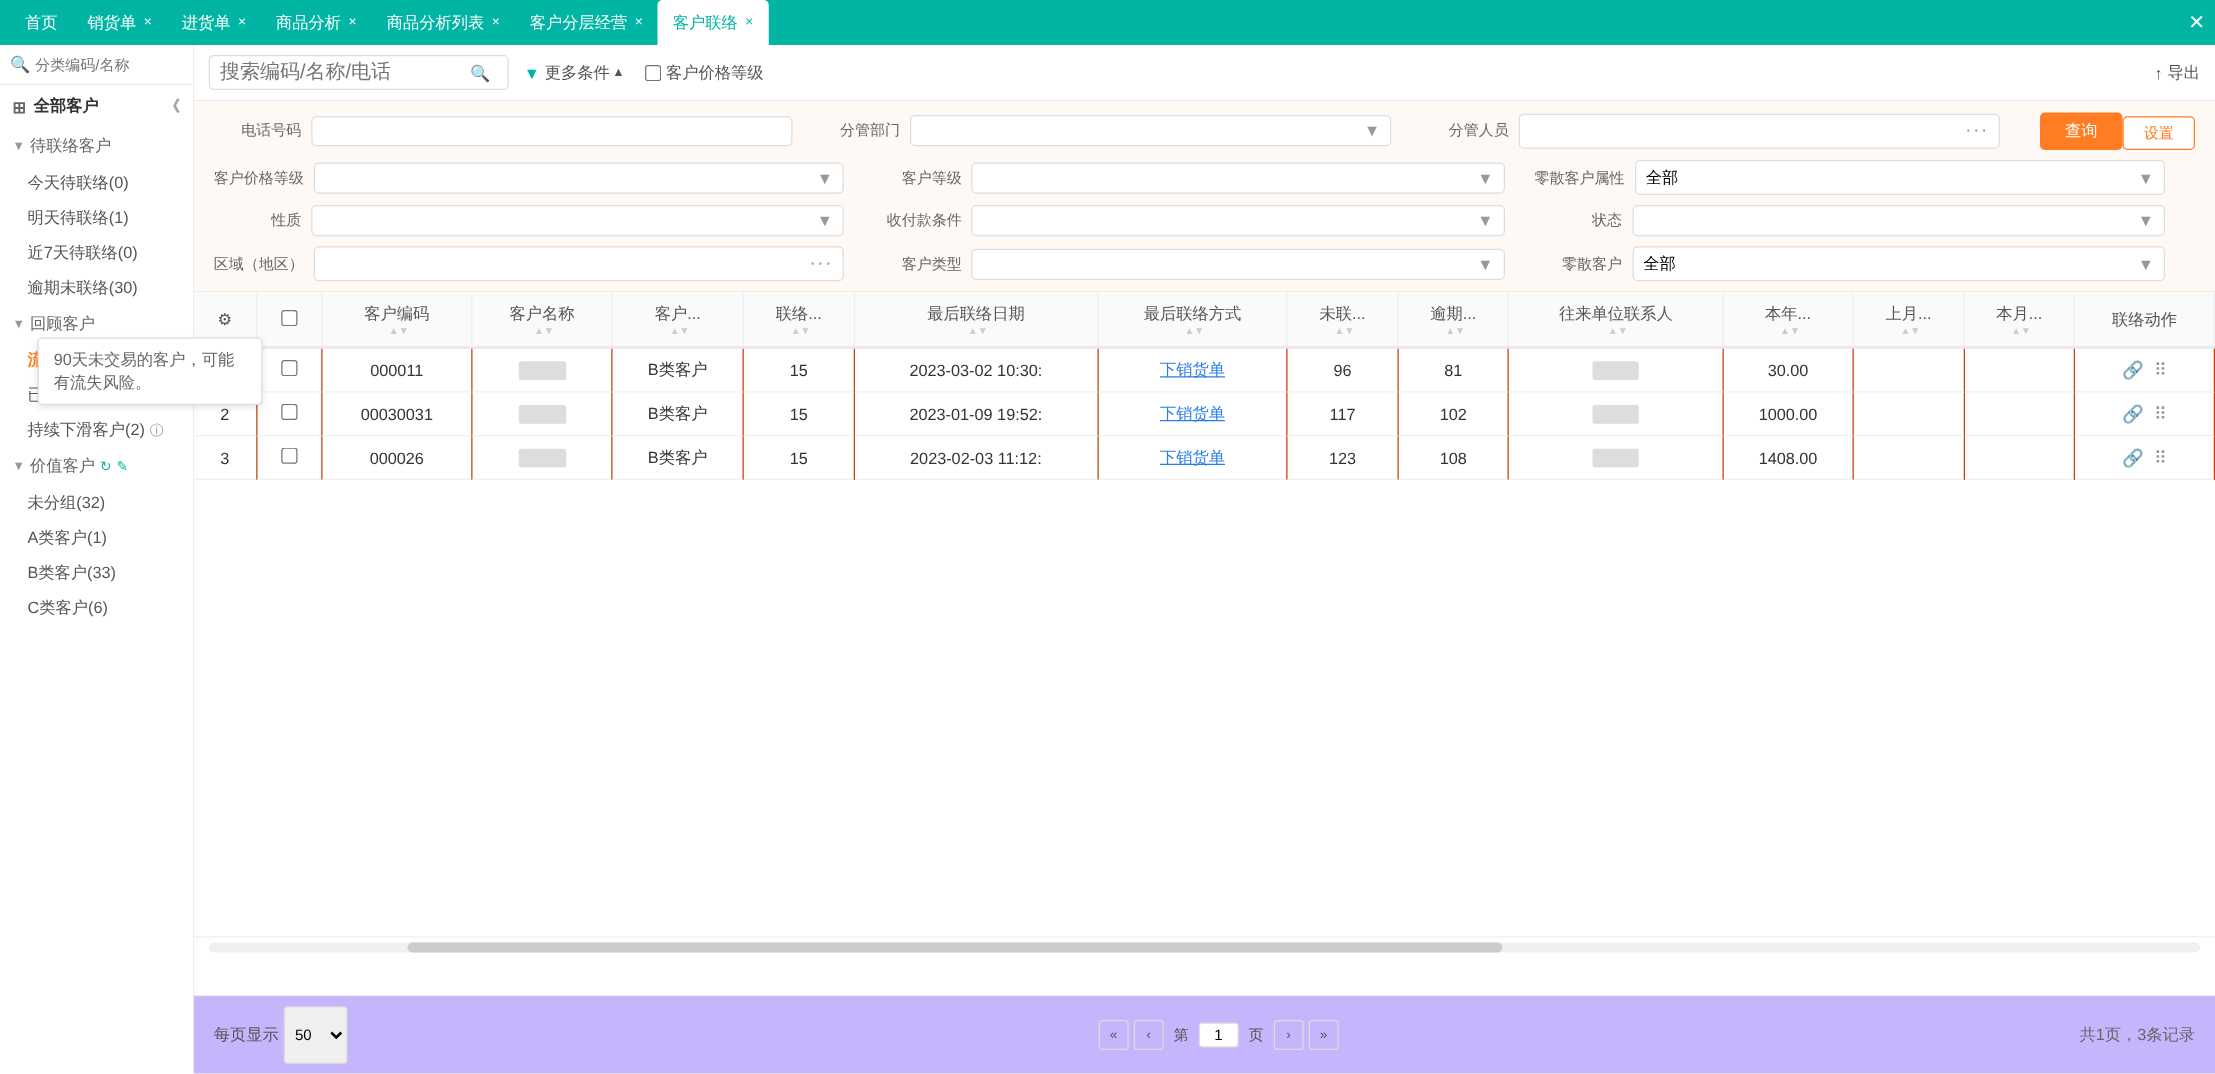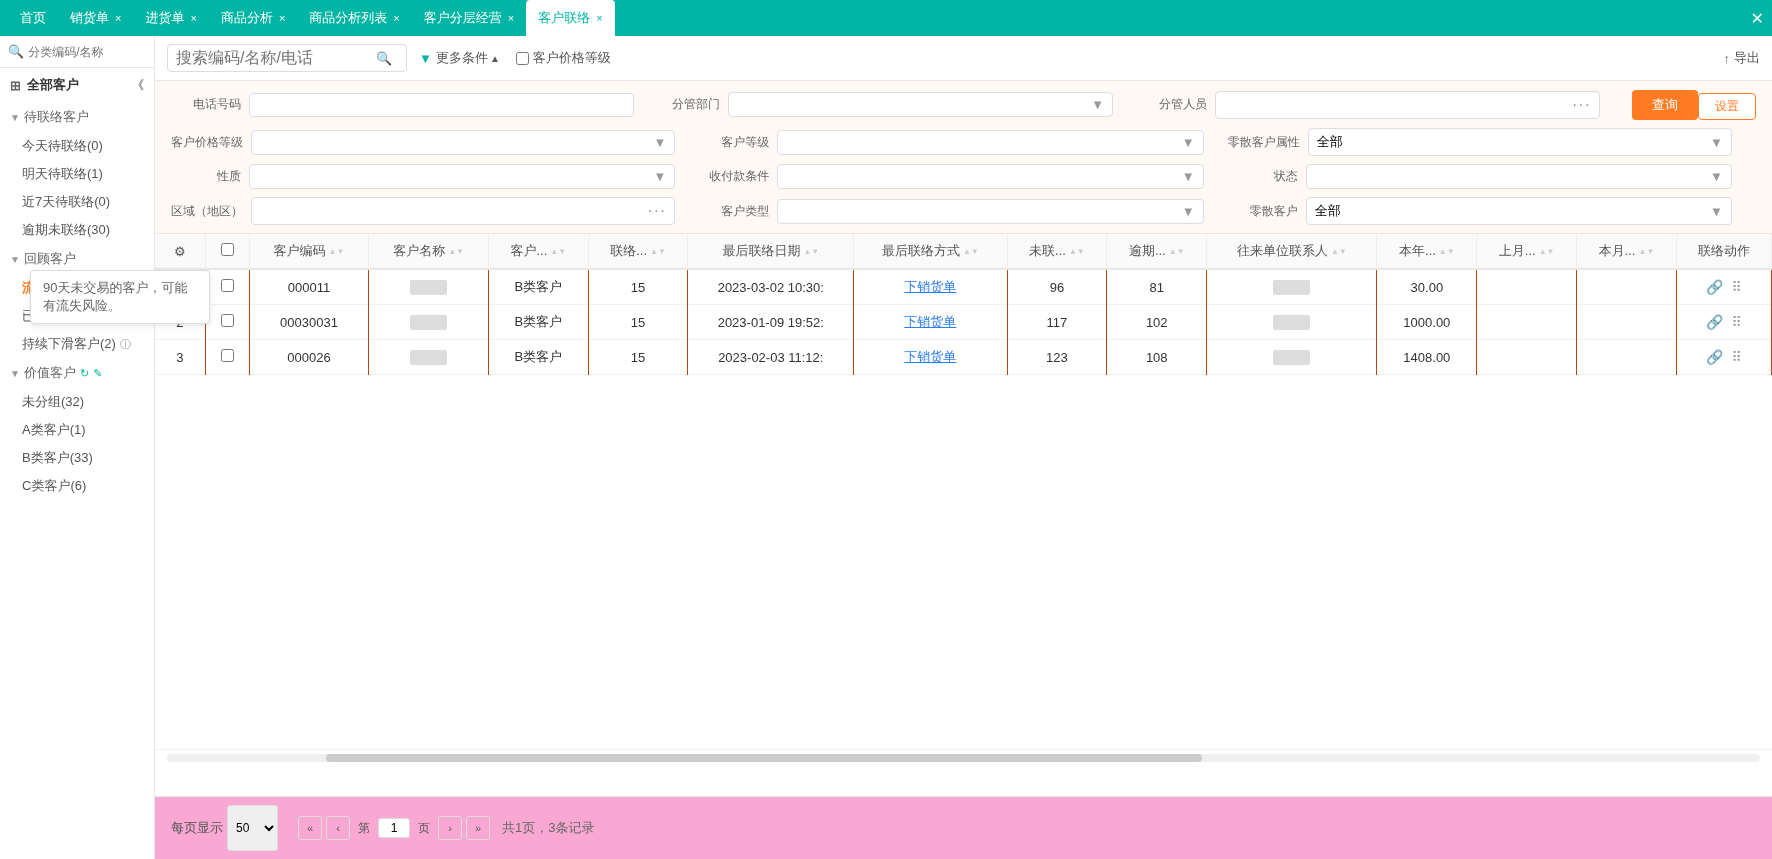--- a/index.html
+++ b/index.html
@@ -337,20 +337,21 @@
       cursor: pointer;
     }
     .settings-icon-cell {
       display: flex;
       align-items: center;
       justify-content: center;
     }
     .col-sort {
       display: inline-flex;
       align-items: center;
+      flex-direction: column;
     }
     .col-sort .sort-arrows {
       display: flex;
       flex-direction: column;
       margin-left: 3px;
       font-size: 8px;
       color: #ccc;
     }
     .action-icons {
       display: flex;
@@ -361,26 +362,26 @@
     .action-icon {
       color: #999;
       cursor: pointer;
       font-size: 14px;
     }
 
     
     .footer {
       display: flex;
       align-items: center;
-      justify-content: flex-start;
+      justify-content: space-between;
       padding: 8px 16px;
       border-top: 1px solid #e8e8e8;
       font-size: 12px;
       color: #555;
-      background: #f9a8d4;
+      background: #c4b5fd;
       margin-top: 30px;
     }
     .footer-page-size {
       display: flex;
       align-items: center;
       margin-right: 16px;
     }
     .footer-page-size select {
       margin: 0 4px;
       border: 1px solid #ddd;

